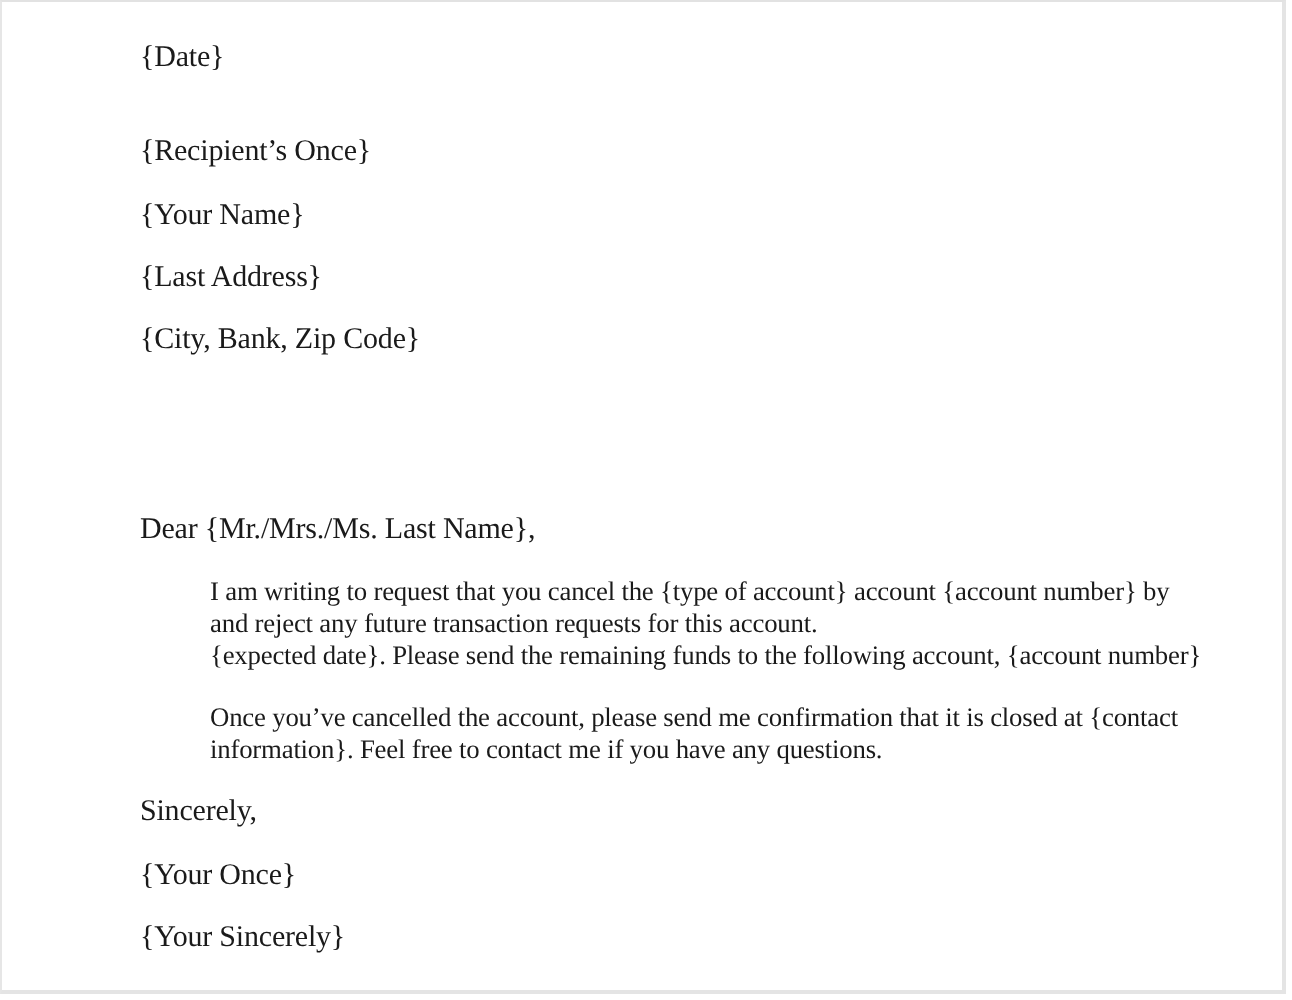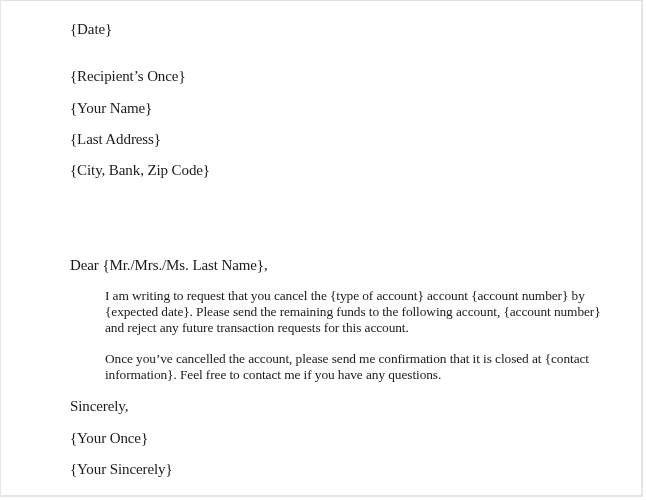--- a/index.html
+++ b/index.html
@@ -28,22 +28,22 @@
 <div class="page">
   <div class="line" style="top:20px">{Date}</div>
   <div class="line" style="top:67px">{Recipient’s Once}</div>
   <div class="line" style="top:99px">{Your Name}</div>
   <div class="line" style="top:130px">{Last Address}</div>
   <div class="line" style="top:161px">{City, Bank, Zip Code}</div>
   <div class="line" style="top:256px">Dear {Mr./Mrs./Ms. Last Name},</div>
 
   <div class="para" style="top:287px">
     <span>I am writing to request that you cancel the {type of account} account {account number} by</span>
+    <span>and reject any future transaction requests for this account.</span>
     <span>{expected date}. Please send the remaining funds to the following account, {account number}</span>
-    <span>and reject any future transaction requests for this account.</span>
   </div>
 
   <div class="para" style="top:350px">
     <span>Once you’ve cancelled the account, please send me confirmation that it is closed at {contact</span>
     <span>information}. Feel free to contact me if you have any questions.</span>
   </div>
 
   <div class="line" style="top:397px">Sincerely,</div>
   <div class="line" style="top:429px">{Your Once}</div>
   <div class="line" style="top:460px">{Your Sincerely}</div>

